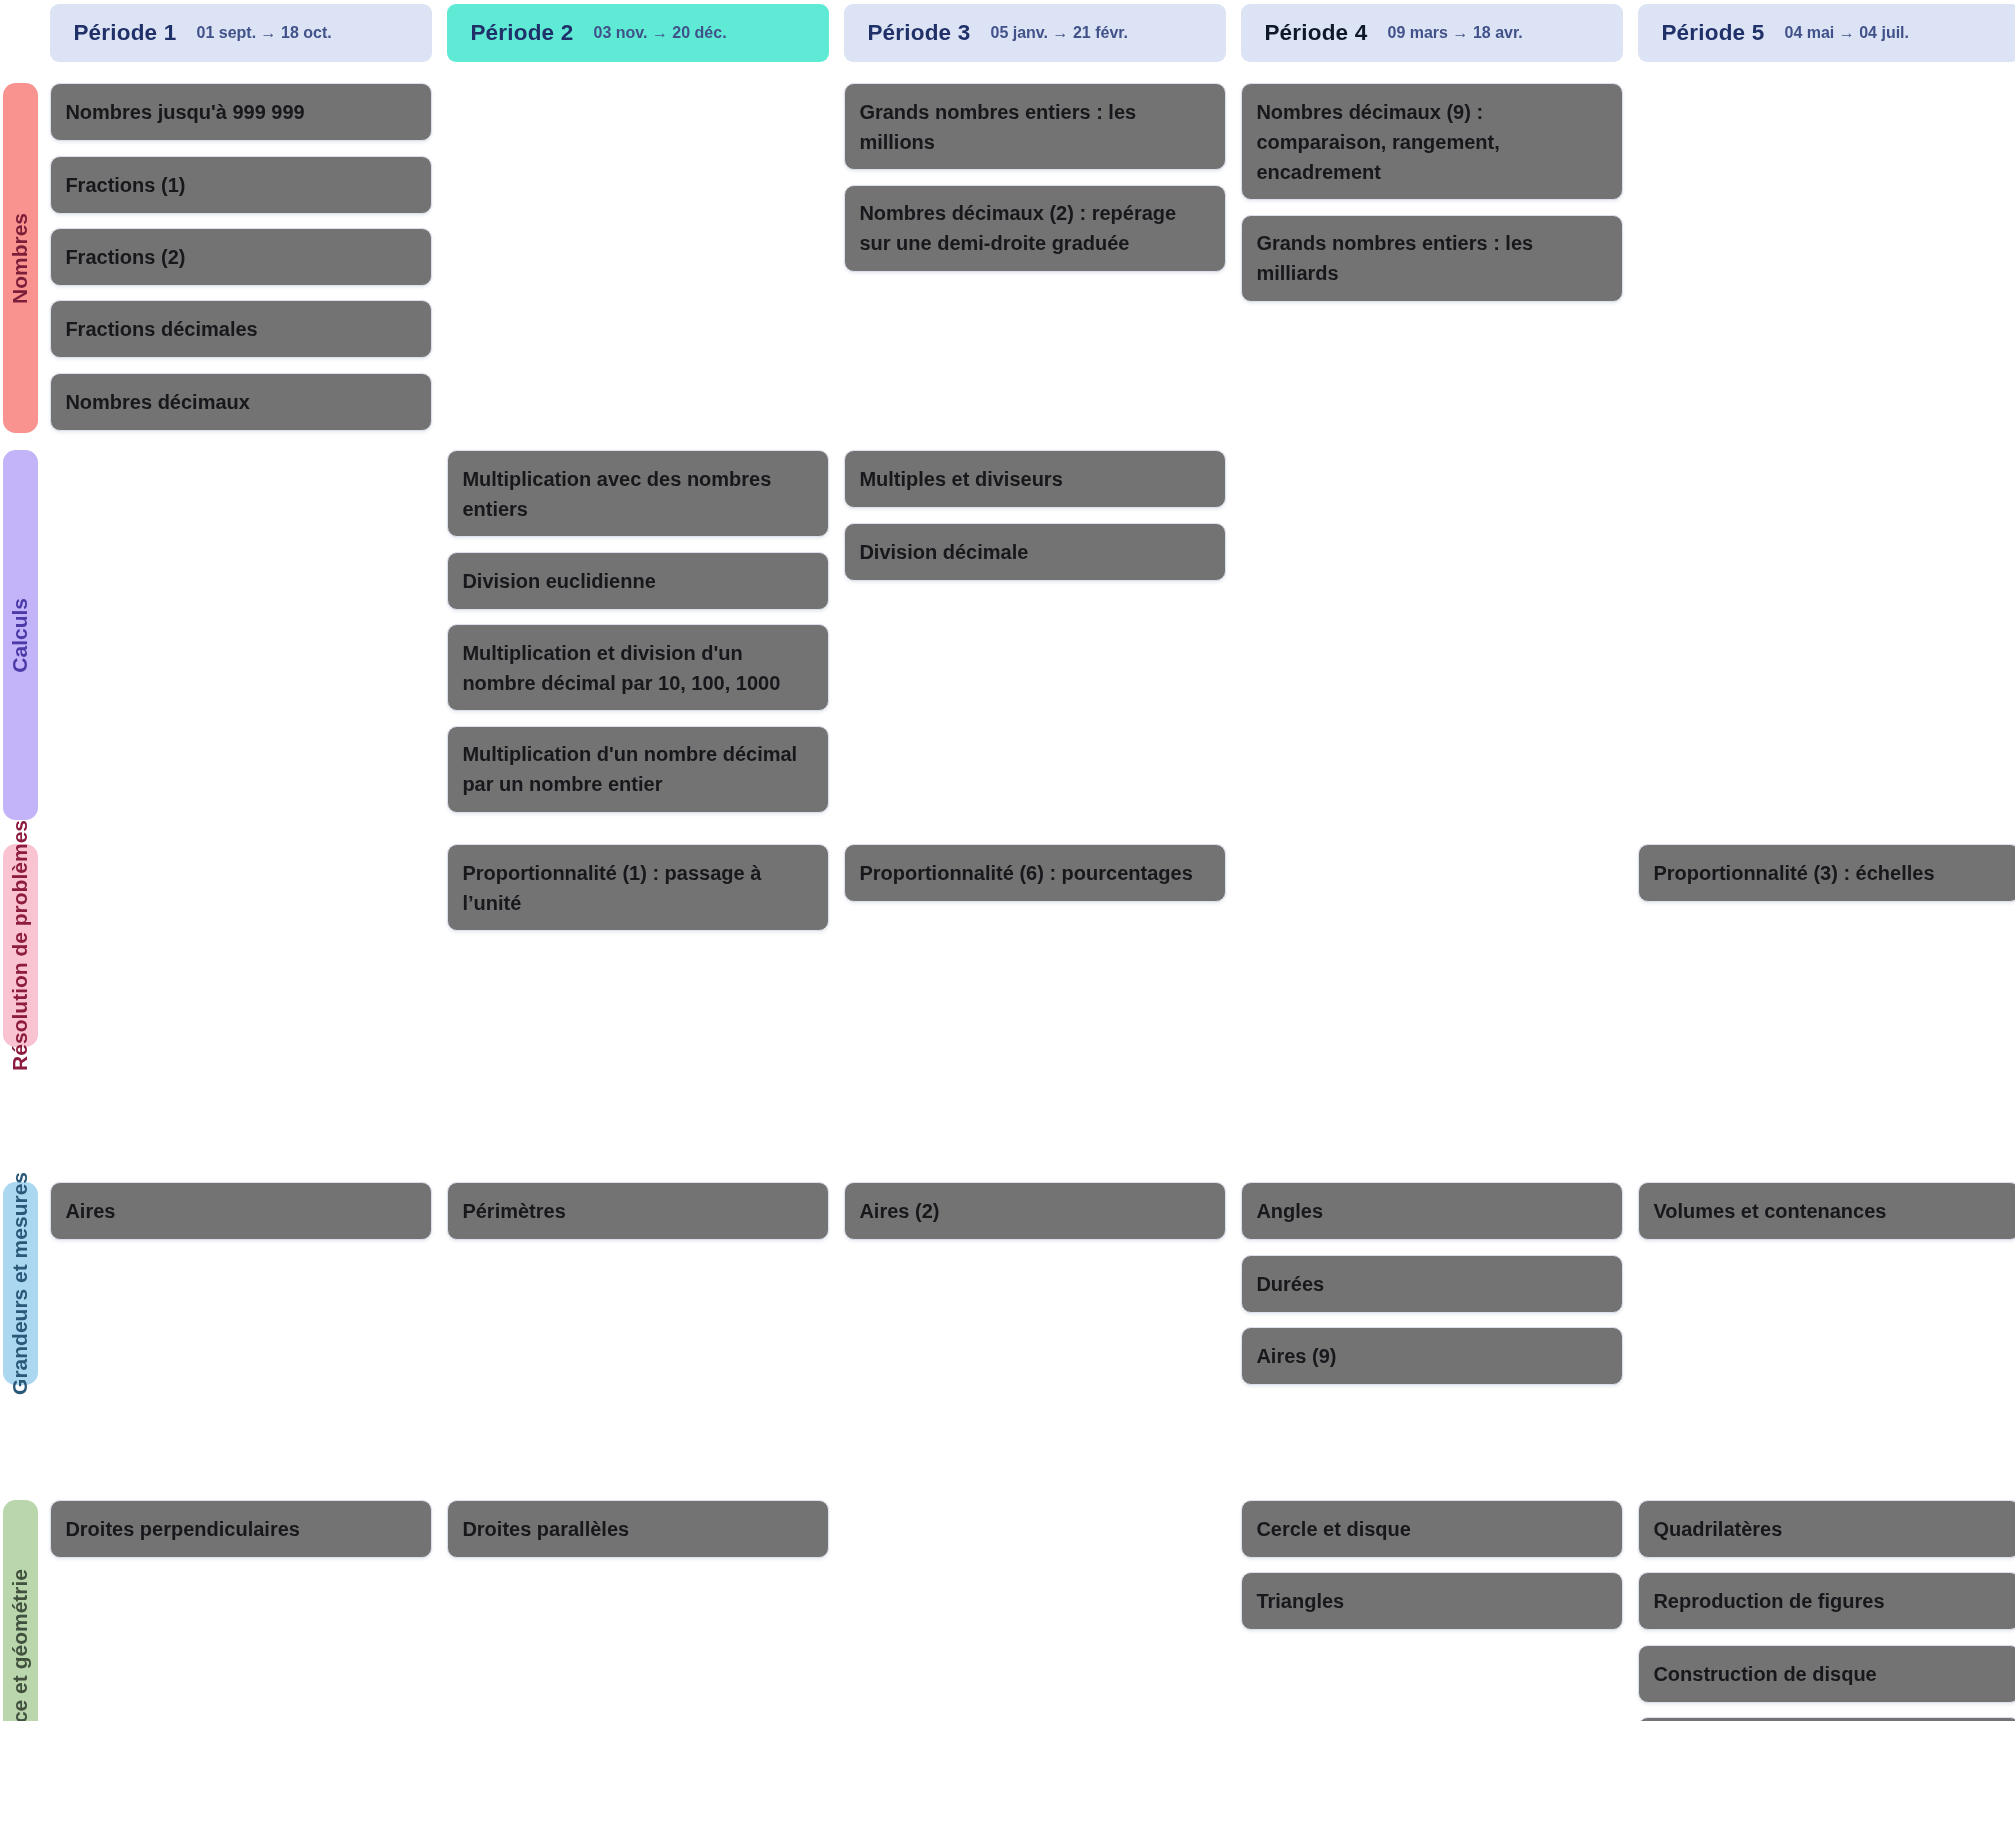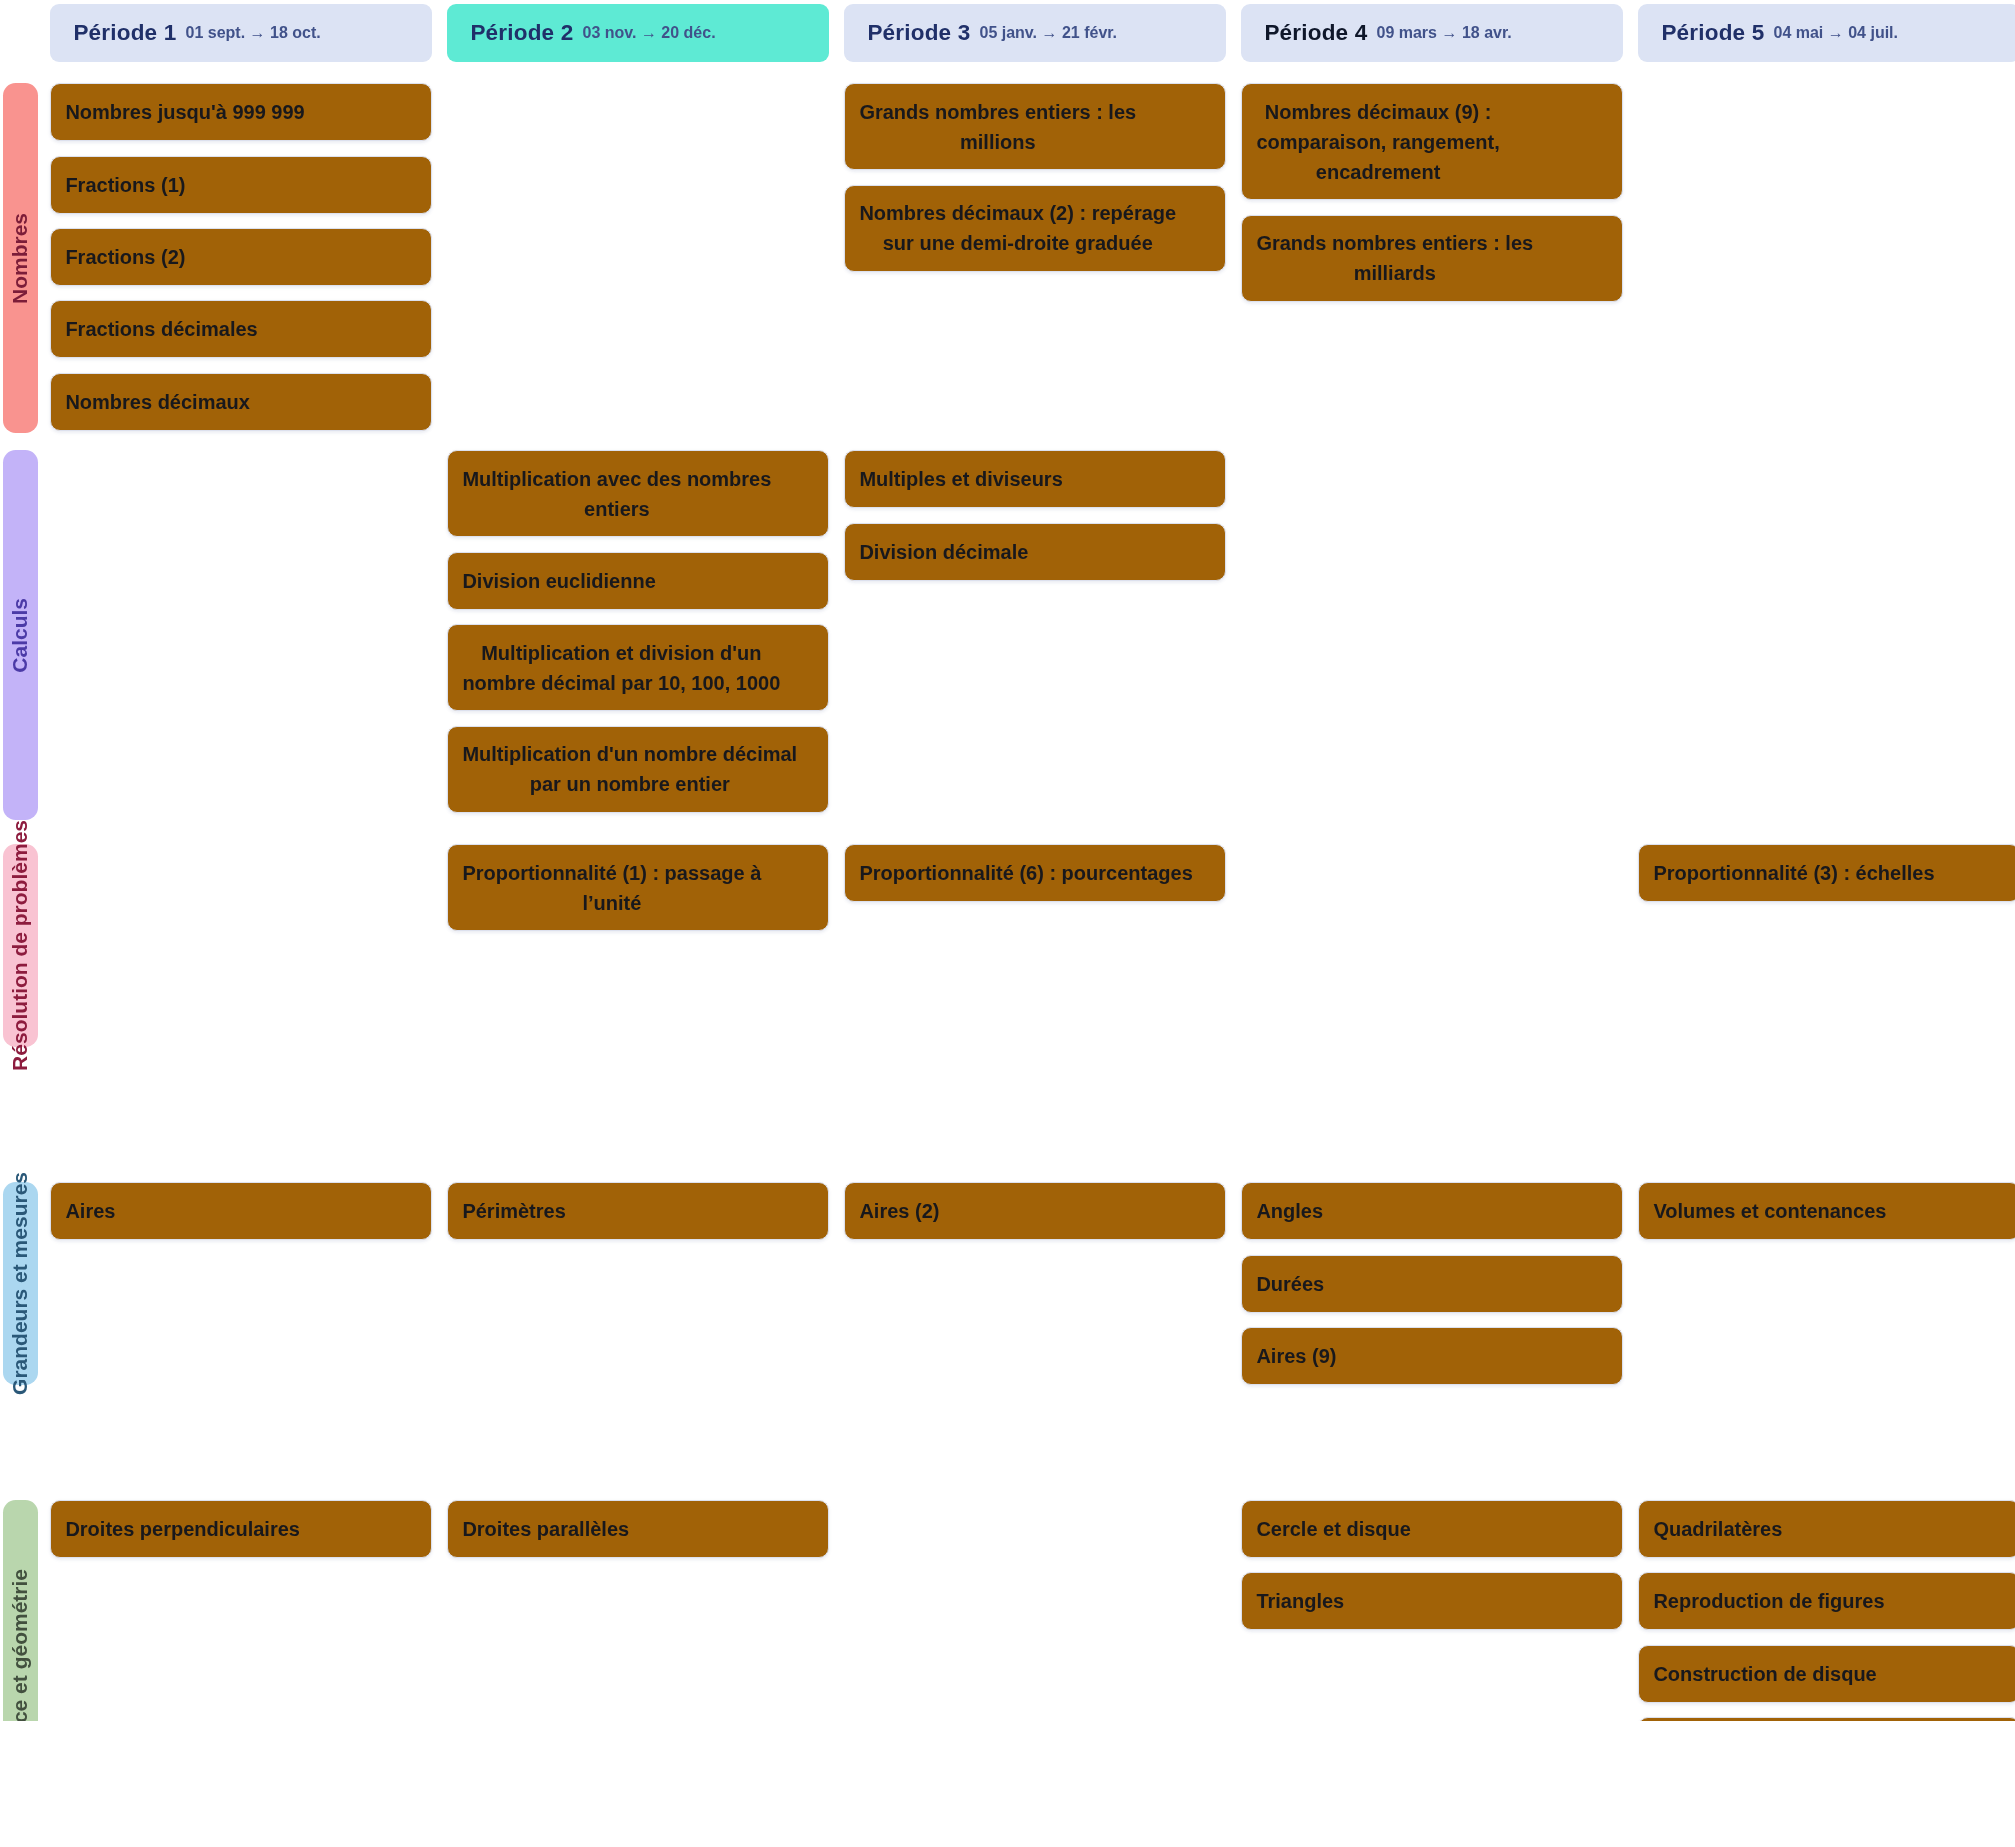--- a/index.html
+++ b/index.html
@@ -5,34 +5,34 @@
   * { margin:0; padding:0; box-sizing:border-box; }
   html,body { background:#ffffff; }
   body { font-family:"Liberation Sans", sans-serif; }
   #app { position:relative; width:2015px; height:1721px; overflow:hidden; background:#ffffff; }
 
   
   .period-row { display:flex; gap:15px; margin:3.6px 0 0 50px; }
   .pill { flex:none; width:382px; height:58px; border-radius:9px;
           display:flex; align-items:center; padding-left:23.4px; }
   .p-title { font-size:22.5px; font-weight:700; letter-spacing:0.2px; }
-  .p-dates { font-size:16px; font-weight:600; margin-left:9px; position:relative; top:0.9px; }
+  .p-dates { font-size:16px; font-weight:600; margin-left:20px; position:relative; top:0.9px; }
 
   
   .row { position:relative; }
   .bar { position:absolute; left:2.7px; top:0; bottom:0; width:35px; border-radius:12.6px;
          display:flex; align-items:center; justify-content:center; }
   .bar-label { writing-mode:vertical-rl; transform:rotate(180deg);
                font-size:21px; font-weight:600; white-space:nowrap; }
   .cols { display:flex; gap:15px; margin-left:50px; }
   .col { flex:none; width:382px; display:flex; flex-direction:column; gap:14.4px; }
 
-  .card { min-height:58px; background:#a16207; border:0.9px solid #dde1ee; border-radius:10px;
+  .card { min-height:58px; background:#737373; border:0.9px solid #dde1ee; border-radius:10px;
           box-shadow:0 1.8px 3.1px rgba(90,110,160,.12);
-          display:flex; align-items:center; padding:12.6px 14.4px;text-align:center; }
+          display:flex; align-items:center; padding:12.6px 14.4px; }
   .card span { font-size:20px; font-weight:700; line-height:30px; color:#18181c; white-space:pre-line; }
 
   
   .row-0 { margin-top:21.6px;  min-height:350px; }
   .row-1 { margin-top:17px;  min-height:370px; }
   .row-2 { margin-top:24px;  min-height:203px; }
   .row-3 { margin-top:135px; min-height:200px; }
   .row-4 { margin-top:115px; min-height:350px; }
   .row-4 .bar { bottom:auto; height:343px; }
 </style>

